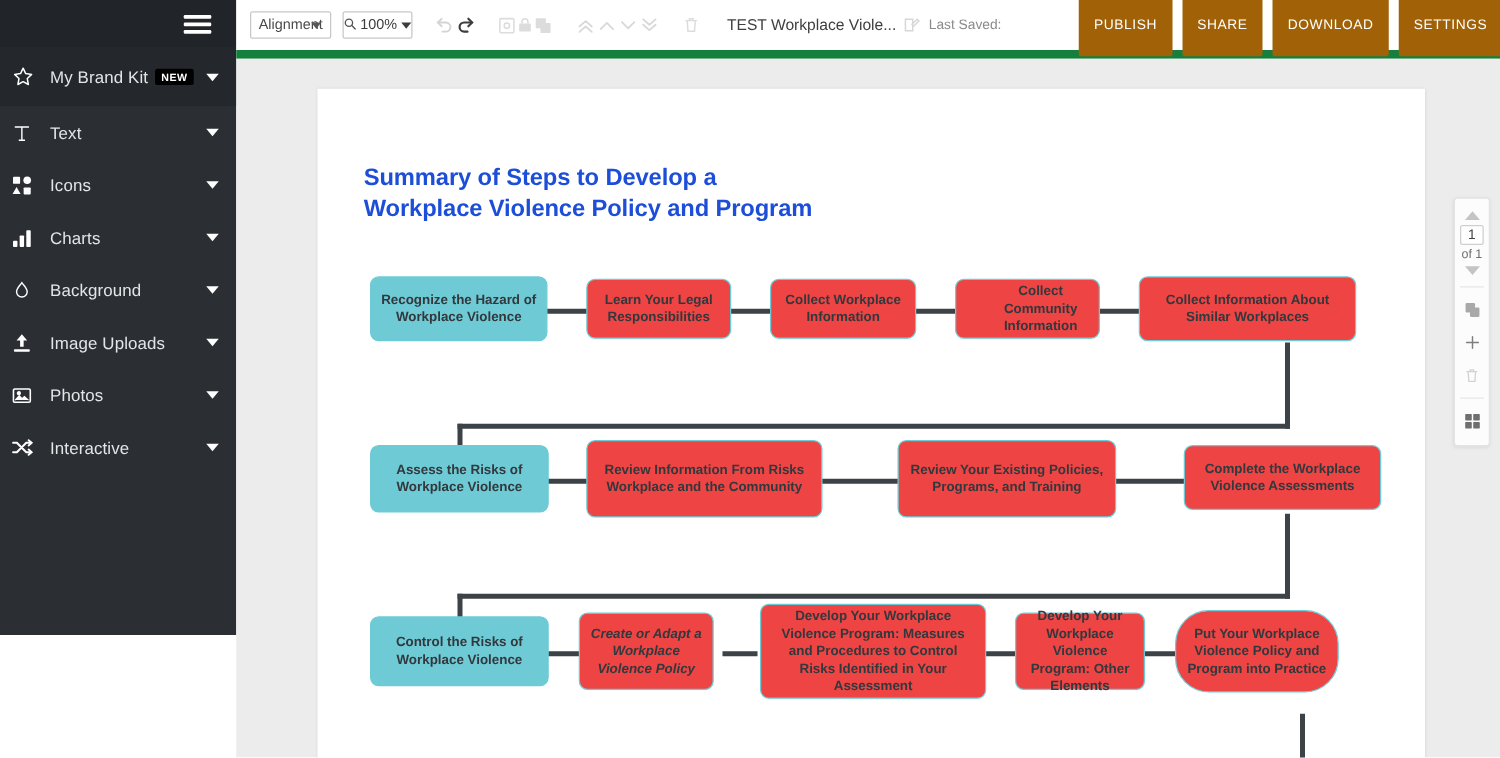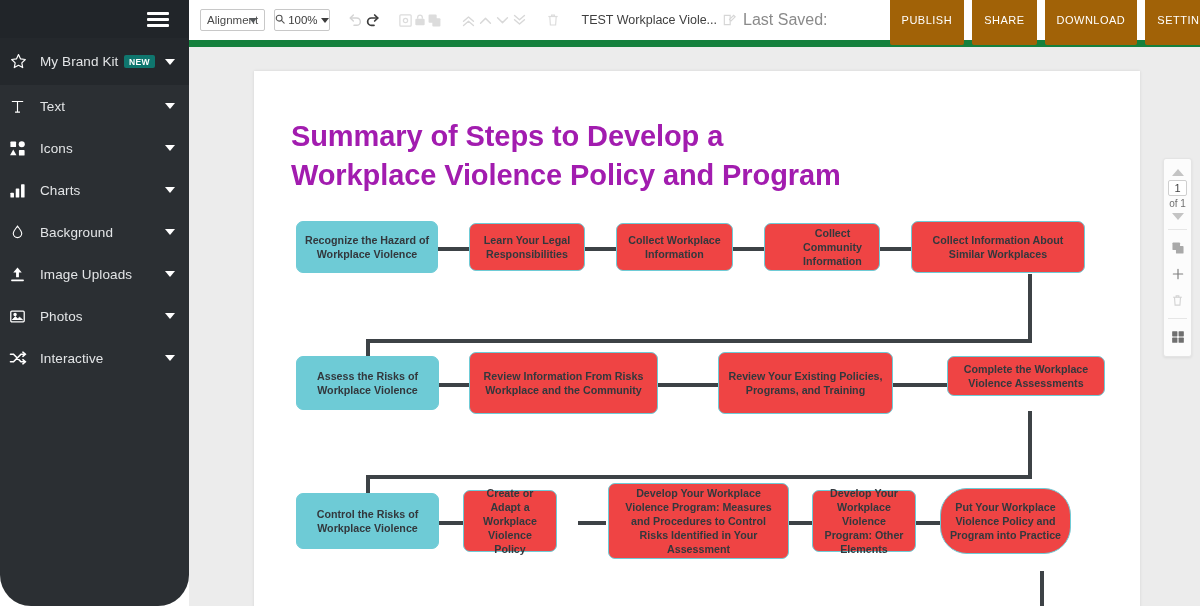--- a/index.html
+++ b/index.html
@@ -5,23 +5,22 @@
   * { box-sizing: border-box; margin: 0; padding: 0; }
   html, body {
     width: 1200px; height: 606px; overflow: hidden;
     font-family: "Liberation Sans", sans-serif;
     background: #ffffff;
   }
   #app { position: relative; width: 1200px; height: 606px; }
 
   
   #sidebar {
-    position: absolute; left: 0; top: 0; width: 189px; height: 606px;
+    position: absolute; left: 0; top: 0; width: 189px; height: 508px;
     background: #2b2f33;
-    border-radius: 31px;
   }
   #sidebar-top {
     height: 38px; background: #212529;
     display: flex; align-items: center; justify-content: flex-end;
     padding-right: 20px;
   }
   .hamburger { width: 22px; cursor: pointer; }
   .hamburger span {
     display: block; height: 3px; background: #ffffff; margin: 3px 0; border-radius: 1px;
   }
@@ -30,21 +29,21 @@
     padding: 0 14px 0 9px; color: #e3e5e7; font-size: 13.5px;
     cursor: pointer; position: relative;
   }
   .side-item.brandkit { background: #24282c; height: 47px; }
   .side-ic {
     width: 26px; min-width: 26px; display: flex; align-items: center;
     justify-content: flex-start; color: #ffffff;
   }
   .side-label { flex: 1; padding-left: 5px; letter-spacing: .1px; }
   .badge-new {
-    background: #0f766e; color: #fff; font-size: 8.5px; font-weight: bold;
+    background: #000000; color: #fff; font-size: 8.5px; font-weight: bold;
     padding: 2px 5px 1px; border-radius: 2px; letter-spacing: .4px; margin-right: 6px;
   }
   .caret {
     width: 0; height: 0; border-left: 5.5px solid transparent;
     border-right: 5.5px solid transparent; border-top: 6px solid #ffffff;
     margin-left: 4px;
   }
 
   
   #toolbar {
@@ -70,21 +69,21 @@
     margin-left: 9px; cursor: pointer;
   }
   .tb-sep { width: 1px; height: 24px; background: #e3e3e3; margin: 0 9px; }
   .tb-ic {
     width: 24px; height: 26px; display: flex; align-items: center;
     justify-content: center; cursor: pointer;
   }
   .doc-title {
     font-size: 12.5px; color: #3f3f3f; margin-left: 4px; white-space: nowrap;
   }
-  .saved-txt { font-size: 16px; color: #8a8a8a; margin-left: 7px; white-space: nowrap; }
+  .saved-txt { font-size: 11px; color: #8a8a8a; margin-left: 7px; white-space: nowrap; }
   .tb-btns { display: flex; gap: 8px; margin-left: 62px; }
   .tb-btn {
     background: #a16207; color: #ffffff; font-size: 11px; letter-spacing: .5px;
     padding: 19px 12px; border: none; border-radius: 2px; cursor: pointer;
     font-family: "Liberation Sans", sans-serif;
   }
 
   
   #workspace {
     position: absolute; left: 189px; top: 47px; width: 1011px; height: 559px;
@@ -116,22 +115,22 @@
   }
   .rp-of { font-size: 10px; color: #6f6f6f; margin-top: 2px; }
   .rp-div { width: 19px; height: 1px; background: #e6e6e6; margin: 5px 0; }
   .rp-ic {
     width: 22px; height: 22px; display: flex; align-items: center;
     justify-content: center; cursor: pointer; margin: 2px 0;
   }
 
   
   .fc-title {
-    position: absolute; left: 37px; top: 46px; font-size: 29px;
-    font-weight: bold; color: #a21caf; line-height: 1.33; letter-spacing: -.1px;
+    position: absolute; left: 37px; top: 59px; font-size: 19px;
+    font-weight: bold; color: #1d4ed8; line-height: 1.33; letter-spacing: -.1px;
   }
   .node {
     position: absolute; border: 1.6px solid #6ecbd6; border-radius: 7px;
     background: #ef4444; display: flex; align-items: center; justify-content: center;
     text-align: center; font-size: 10.7px; font-weight: bold; color: #33383d;
     line-height: 1.32; padding: 4px 7px; cursor: pointer;
   }
   .node.teal { background: #6ecbd6; border-color: #6ecbd6; }
   .conn { position: absolute; background: #3d4246; }
   .conn.h { height: 4px; }
@@ -379,30 +378,30 @@
       <div class="conn h" style="left:182px;top:312px;width:36px;"></div>
       <div class="conn h" style="left:401px;top:312px;width:66px;"></div>
       <div class="conn h" style="left:637px;top:312px;width:59px;"></div>
       <div class="conn v" style="left:774px;top:340px;height:68px;"></div>
       <div class="conn h" style="left:112px;top:404px;width:666px;"></div>
       <div class="conn v" style="left:112px;top:404px;height:48px;"></div>
 
       <div class="node teal" style="left:42px;top:285px;width:143px;height:54px;">Assess the Risks of Workplace Violence</div>
       <div class="node" style="left:215px;top:281px;width:189px;height:62px;">Review Information From Risks Workplace and the Community</div>
       <div class="node" style="left:464px;top:281px;width:175px;height:62px;">Review Your Existing Policies, Programs, and Training</div>
-      <div class="node" style="left:693px;top:285px;width:158px;height:40px;">Complete the Workplace Violence Assessments</div>
+      <div class="node" style="left:693px;top:285px;width:158px;height:52px;">Complete the Workplace Violence Assessments</div>
 
       <div class="conn h" style="left:184px;top:450px;width:27px;"></div>
       <div class="conn h" style="left:324px;top:450px;width:28px;"></div>
       <div class="conn h" style="left:530px;top:450px;width:29px;"></div>
       <div class="conn h" style="left:660px;top:450px;width:27px;"></div>
       <div class="conn v" style="left:786px;top:500px;height:45px;"></div>
 
       <div class="node teal" style="left:42px;top:422px;width:143px;height:56px;">Control the Risks of Workplace Violence</div>
-      <div class="node" style="left:209px;top:419px;width:94px;height:62px;">Create or Adapt a Workplace Violence Policy</div>
+      <div class="node" style="left:209px;top:419px;width:108px;height:62px;font-style:italic;">Create or Adapt a Workplace Violence Policy</div>
       <div class="node" style="left:354px;top:412px;width:181px;height:76px;">Develop Your Workplace Violence Program: Measures and Procedures to Control Risks Identified in Your Assessment</div>
       <div class="node" style="left:558px;top:419px;width:104px;height:62px;">Develop Your Workplace Violence Program: Other Elements</div>
       <div class="node" style="left:686px;top:417px;width:131px;height:66px;border-radius:27px;">Put Your Workplace Violence Policy and Program into Practice</div>
 
     </div>
 
     <div id="rightpanel">
       <div class="rp-arrow-up"></div>
       <div class="rp-pagebox">1</div>
       <div class="rp-of">of 1</div>

